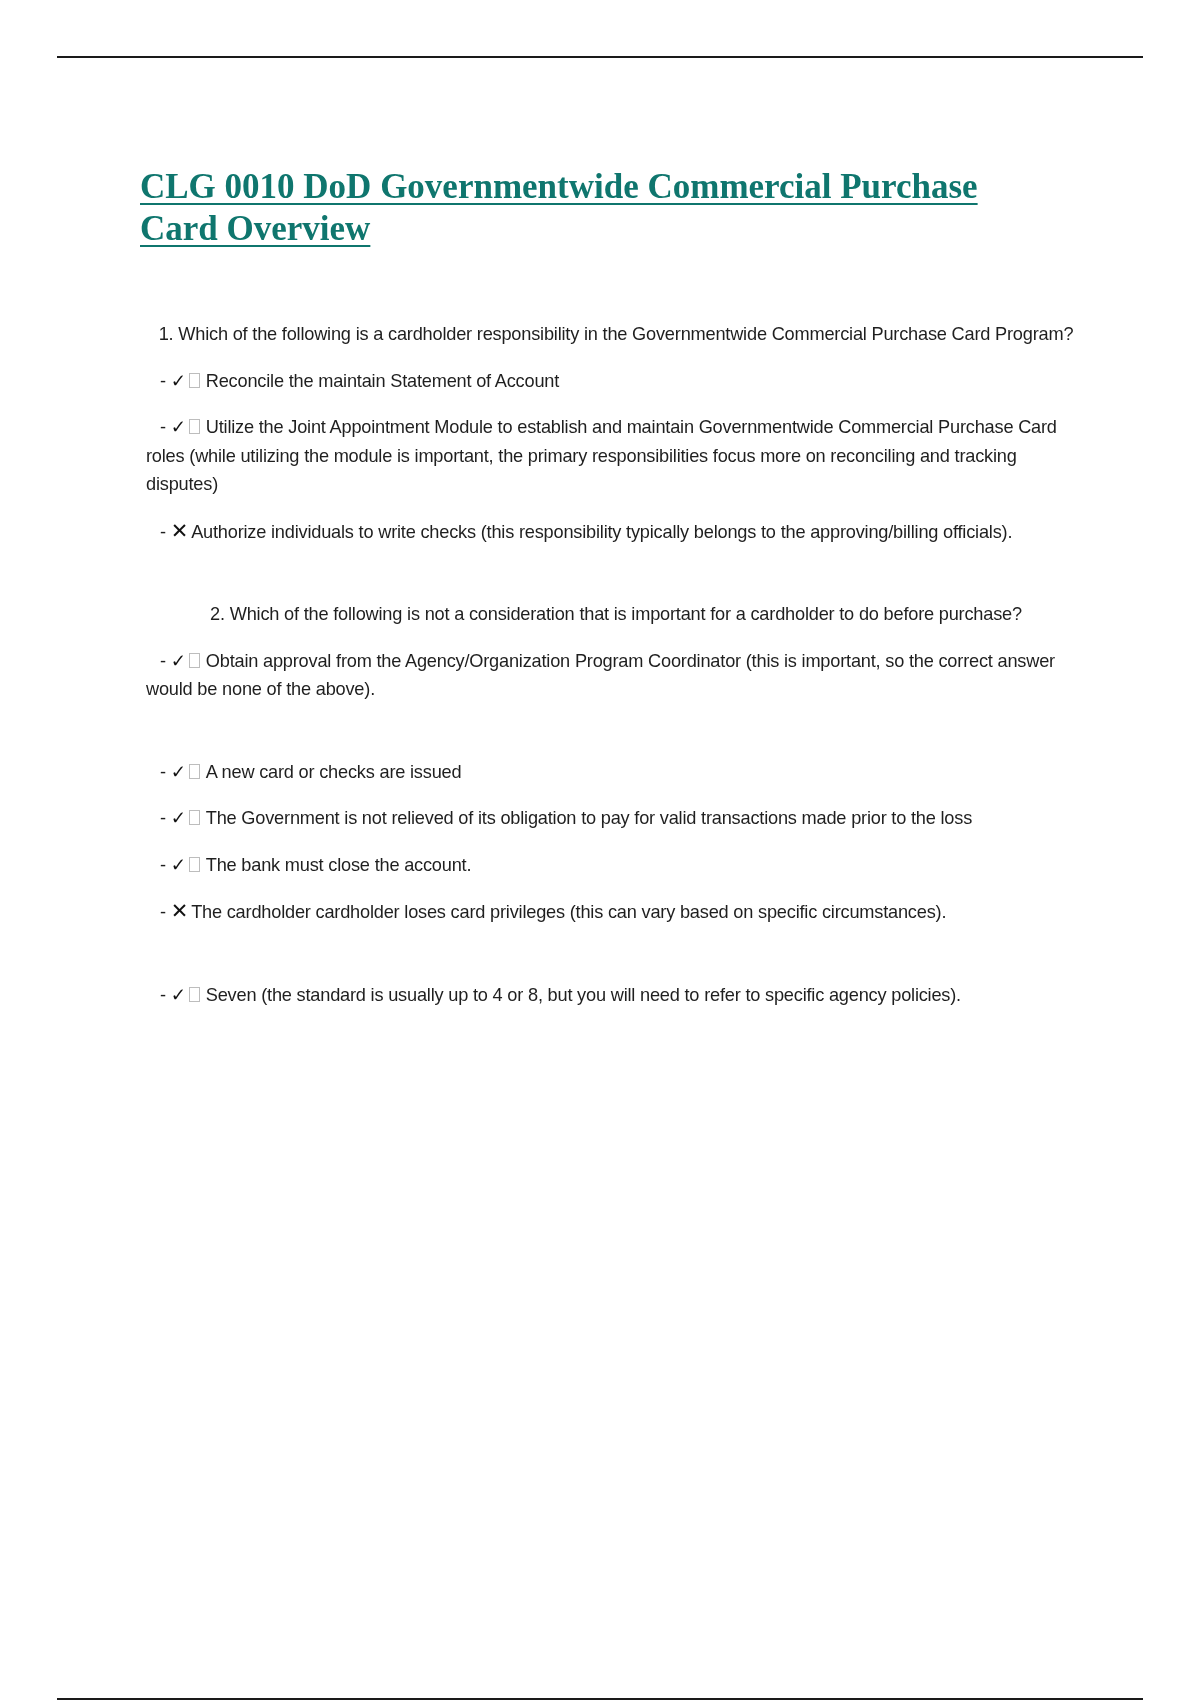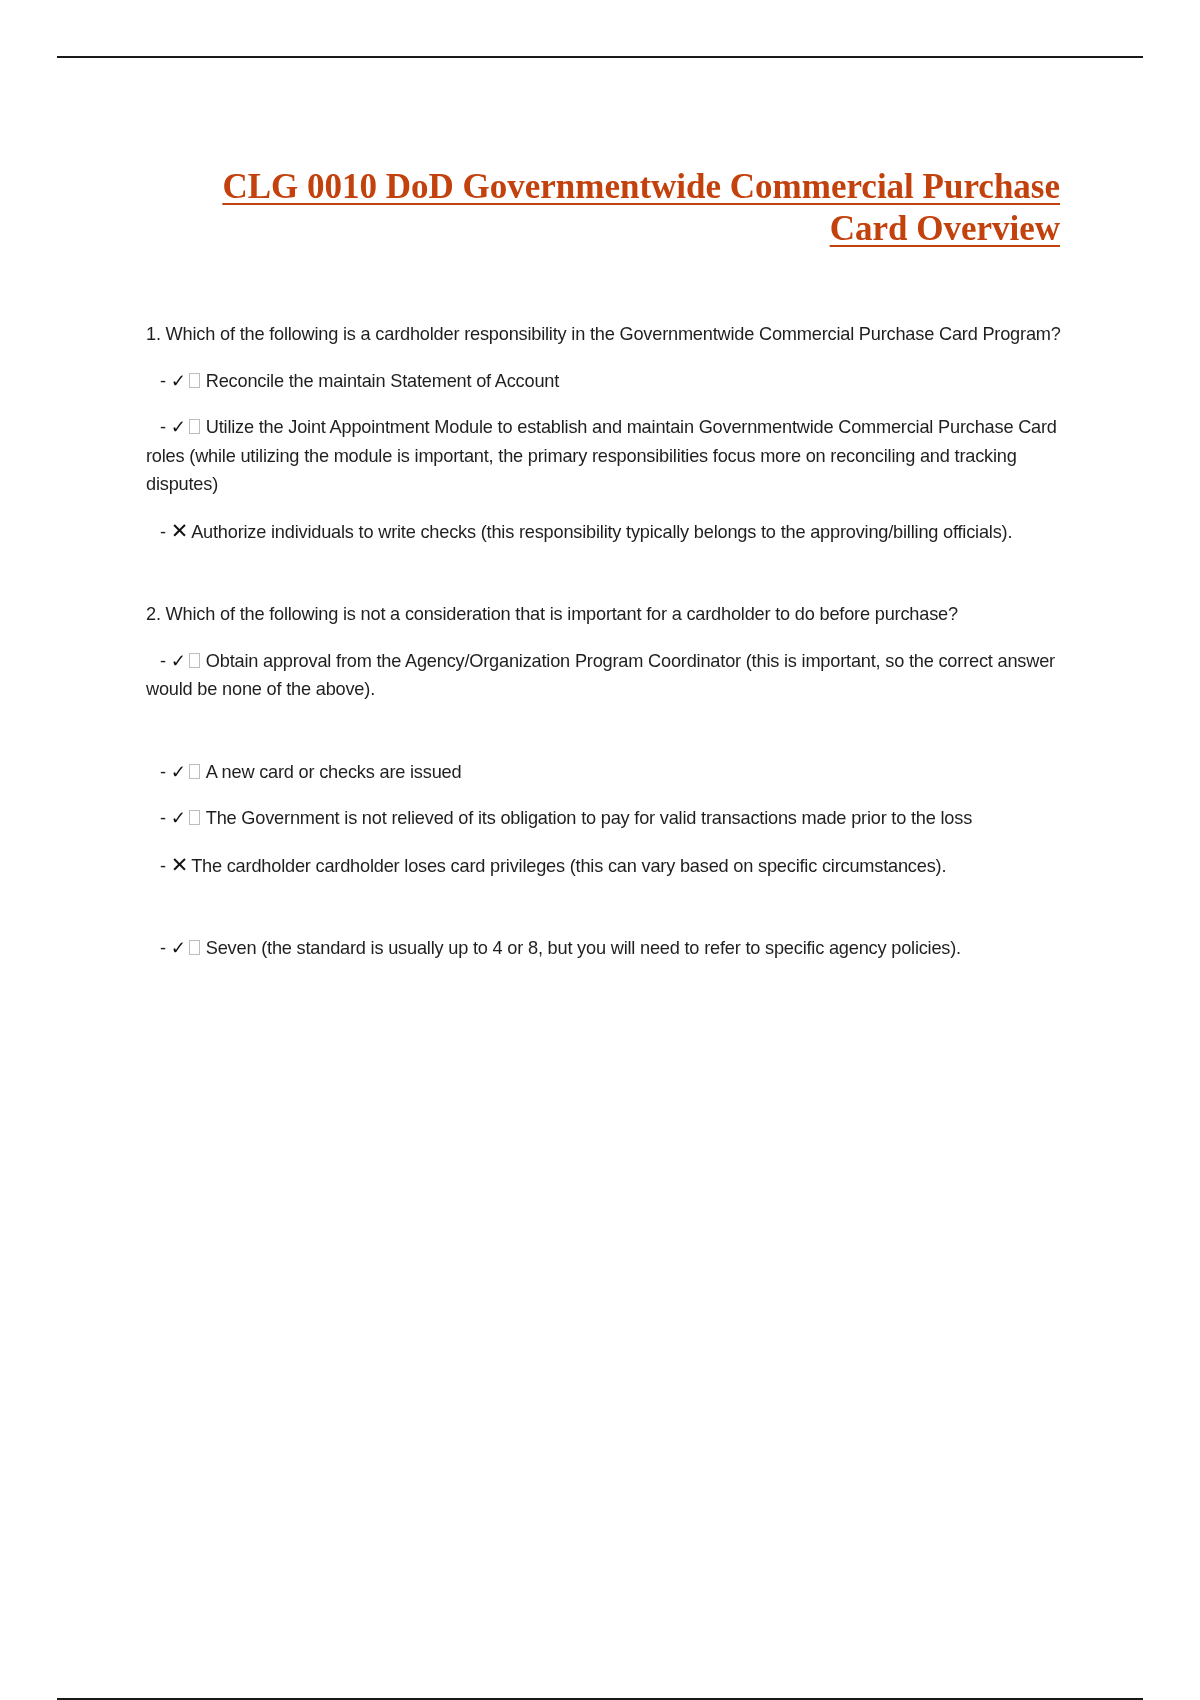--- a/index.html
+++ b/index.html
@@ -23,45 +23,46 @@
       background: #1a1a1a;
     }
     .rule.top { top: 56px; }
     .rule.bottom { top: 1698px; }
 
     .title {
       position: absolute;
       top: 166px;
       left: 140px;
       width: 920px;
-      text-align: right;
+      text-align: left;
       font-family: "Liberation Serif", "DejaVu Serif", serif;
       font-weight: bold;
       font-size: 35px;
       line-height: 42px;
-      color: #c2410c;
+      color: #0f766e;
     }
     .title span {
       text-decoration: underline;
       text-decoration-thickness: 2px;
       text-underline-offset: 5px;
     }
 
     .content {
       position: absolute;
       top: 320px;
       left: 146px;
       width: 940px;
       font-size: 18.2px;
       line-height: 28.5px;
       color: #1f1f1f;
       letter-spacing: -0.2px;
     }
     .question {
       margin: 0 0 18px 0;
+      text-align: center;
     }
     .option {
       margin: 0 0 18px 0;
       text-indent: 14px;
     }
     .marker {
       font-weight: bold;
       color: #111;
     }
     .box {
@@ -99,20 +100,21 @@
   </div>
 
   <div class="q-block">
     <p class="question">2. Which of the following is not a consideration that is important for a cardholder to do before purchase?</p>
     <p class="option"><span>- </span><span class="marker">✓</span><span class="box"></span><span>Obtain approval from the Agency/Organization Program Coordinator (this is important, so the correct answer would be none of the above).</span></p>
   </div>
 
   <div class="q-block">
     <p class="option"><span>- </span><span class="marker">✓</span><span class="box"></span><span>A new card or checks are issued</span></p>
     <p class="option"><span>- </span><span class="marker">✓</span><span class="box"></span><span>The Government is not relieved of its obligation to pay for valid transactions made prior to the loss</span></p>
+    <p class="option"><span>- </span><span class="marker">✓</span><span class="box"></span><span>The bank must close the account.</span></p>
     <p class="option"><span>- </span><span class="marker xmark">✕</span><span>The cardholder cardholder loses card privileges (this can vary based on specific circumstances).</span></p>
   </div>
 
   <div class="q-block">
     <p class="option"><span>- </span><span class="marker">✓</span><span class="box"></span><span>Seven (the standard is usually up to 4 or 8, but you will need to refer to specific agency policies).</span></p>
   </div>
 
 </div>
 
 <div class="rule bottom"></div>

